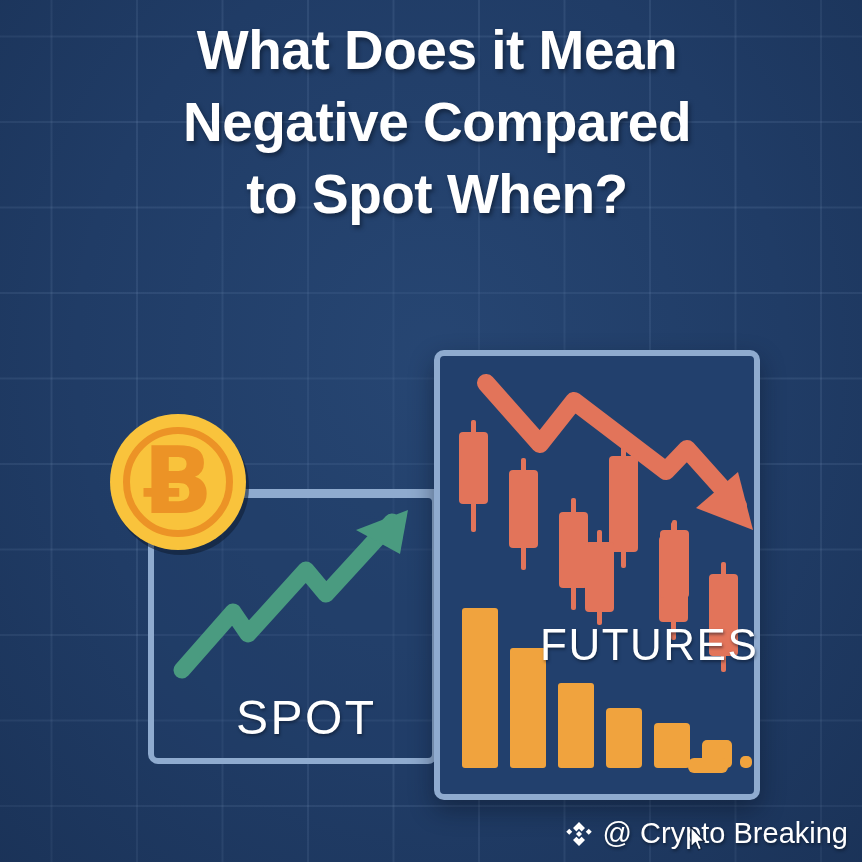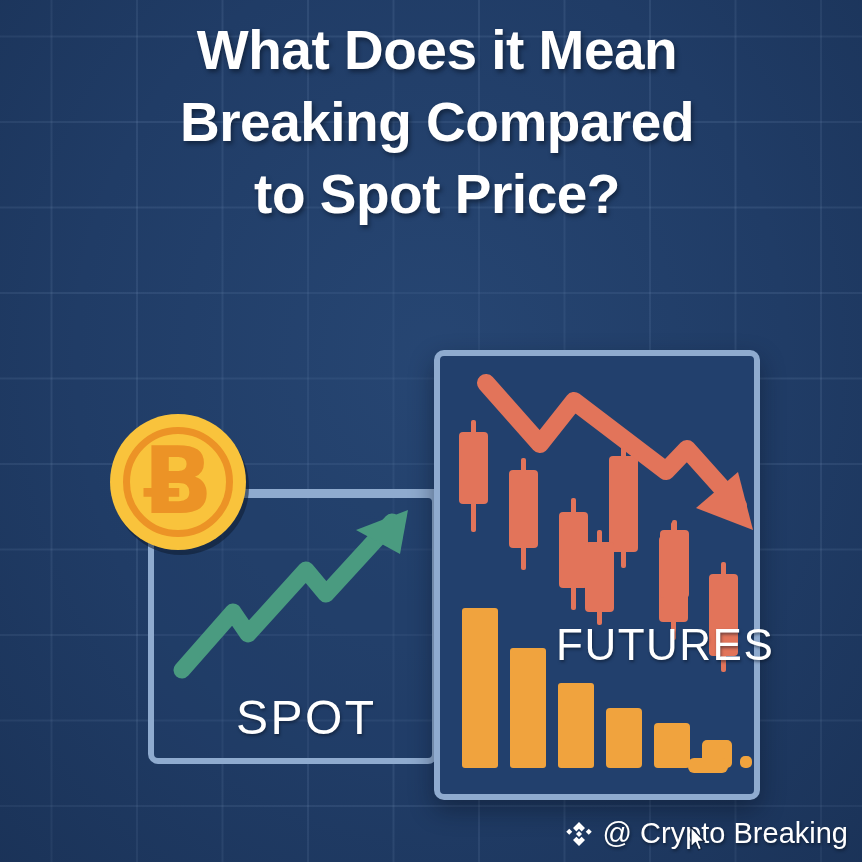--- a/index.html
+++ b/index.html
@@ -117,21 +117,21 @@
 
   
   .panel-label {
     position: absolute;
     color: #ffffff;
     font-weight: normal;
     letter-spacing: 2.5px;
     text-shadow: 1px 2px 3px rgba(8,18,34,0.5);
   }
   #spot-label { left: 236px; top: 690px; font-size: 48px; }
-  #futures-label { left: 540px; top: 620px; font-size: 44px; letter-spacing: 1.5px; margin-left: 16px; }
+  #futures-label { left: 540px; top: 620px; font-size: 44px; letter-spacing: 1.5px; }
 
   
   #watermark {
     position: absolute;
     right: 14px;
     bottom: 12px;
     display: flex;
     align-items: center;
     gap: 9px;
     color: #ffffff;
@@ -155,22 +155,22 @@
 </head>
 <body>
 
 <div id="canvas">
 
   <div id="grid"></div>
   <div id="vignette"></div>
 
   <div id="title">
     <span class="line">What Does it Mean</span>
-    <span class="line">Breaking Compared</span>
-    <span class="line">to Spot Price?</span>
+    <span class="line">Negative Compared</span>
+    <span class="line">to Spot When?</span>
   </div>
 
   <div class="panel" id="spot-panel"></div>
 
   <svg class="art" style="left:160px; top:500px;" width="260" height="190" viewBox="0 0 260 190">
     <polyline points="22,170 73,112 88,134 146,70 166,94 232,22" fill="none" stroke="#4a9b80" stroke-width="17" stroke-linecap="round" stroke-linejoin="round"></polyline>
     <polygon points="248,10 196,30 240,54" fill="#4a9b80"></polygon>
   </svg>
 
   <div class="panel-label" id="spot-label">SPOT</div>

